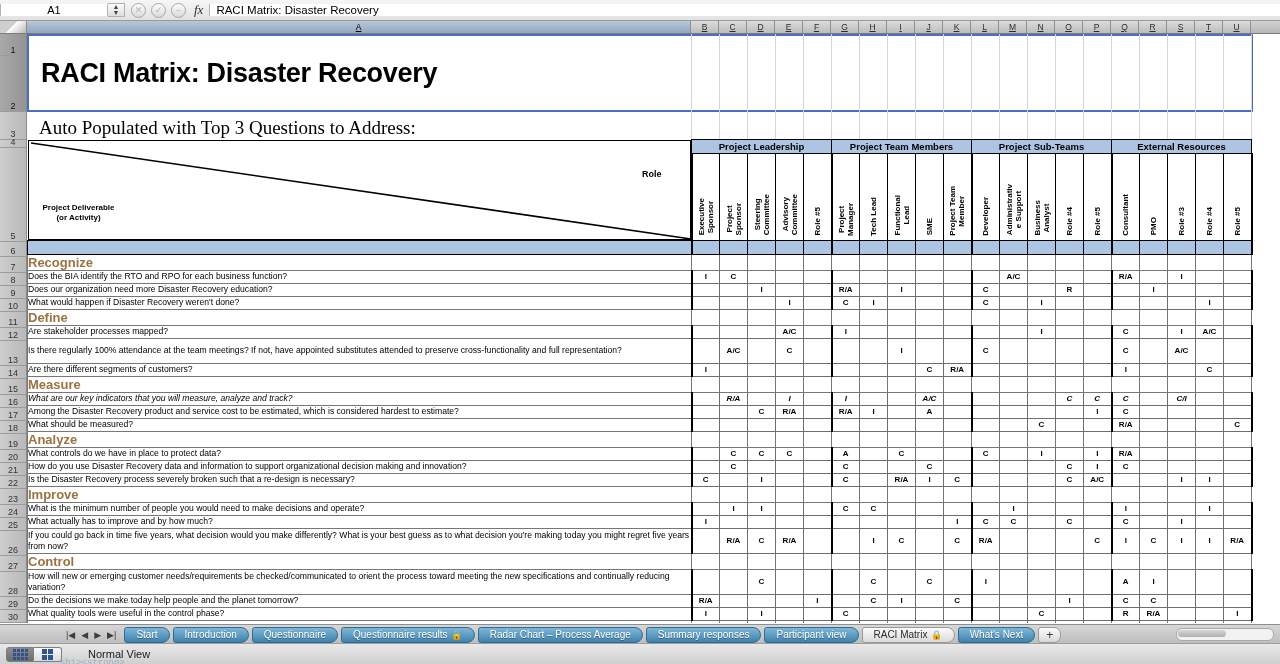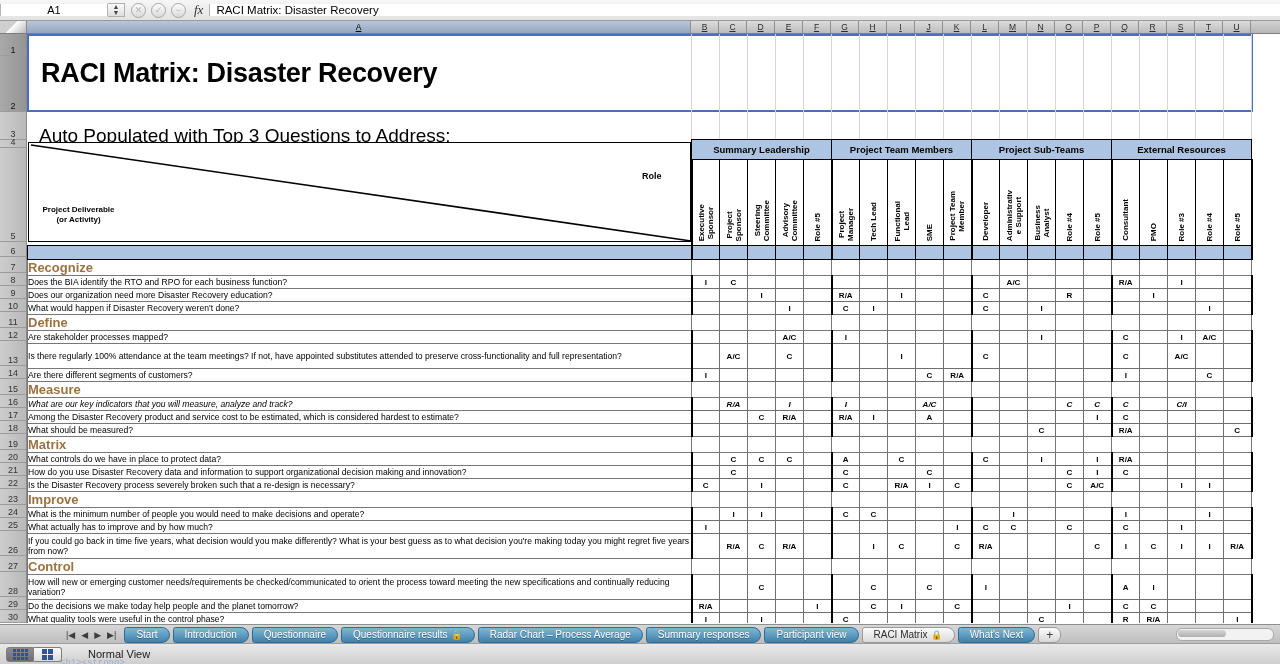--- a/index.html
+++ b/index.html
@@ -310,21 +310,21 @@
       <div class="rh" style="height: 25px;">28</div>
       <div class="rh" style="height: 13px;">29</div>
       <div class="rh" style="height: 13px;">30</div>
     </div>
   <div id="sheet">
 
     <div class="title-cell" id="a1-cell" style="top:0;height:78px;width:1226px;">
       <div id="title-text">RACI Matrix: Disaster Recovery</div>
     </div>
 
-    <div class="title-cell" id="a3-cell" style="top:88px;height:28px;width:1226px;">
+    <div class="title-cell" id="a3-cell" style="top:80px;height:28px;width:1226px;font-family:Liberation Serif, serif;">
       <div id="subtitle-text">Auto Populated with Top 3 Questions to Address:</div>
     </div>
 
     <div id="matrix" style="top:105px;">
       <table class="mx">
         <colgroup id="mx-cols">
             <col style="width: 664px;">
             <col style="width: 28px;">
             <col style="width: 28px;">
             <col style="width: 28px;">
@@ -350,23 +350,23 @@
           <tr id="group-row">
               <td rowspan="2">
                 <div id="diag" style="height:100px;">
                   <svg width="664" height="100" viewBox="0 0 664 100" preserveAspectRatio="none">
                     <line x1="2" y1="2" x2="662" y2="98" stroke="#000" stroke-width="1.6"></line>
                   </svg>
                   <div class="pd"><span>Project Deliverable</span><br><span>(or Activity)</span></div>
                   <div class="role">Role</div>
                 </div>
               </td>
-              <th class="grp" colspan="5" style="height: 14px;">Summary Leadership</th>
+              <th class="grp" colspan="5" style="height: 14px;">Project Leadership</th>
               <th class="grp" colspan="5" style="height: 14px;">Project Team Members</th>
-              <th class="grp" colspan="5" style="height: 20px;">Project Sub-Teams</th>
+              <th class="grp" colspan="5" style="height: 14px;">Project Sub-Teams</th>
               <th class="grp" colspan="5" style="height: 14px;">External Resources</th>
             </tr>
           <tr id="role-row">
               <td class="rolecell gsep"><span>Executive
 Sponsor</span></td>
               <td class="rolecell"><span>Project
 Sponsor</span></td>
               <td class="rolecell"><span>Steering
 Committee</span></td>
               <td class="rolecell"><span>Advisory
@@ -688,21 +688,21 @@
               <td class="val">C</td>
               <td class="val"></td>
               <td class="val gend"></td>
               <td class="val gsep">R/A</td>
               <td class="val"></td>
               <td class="val"></td>
               <td class="val"></td>
               <td class="val gend">C</td>
             </tr>
             <tr style="height: 16px;">
-              <td class="sect">Matrix</td>
+              <td class="sect">Analyze</td>
               <td class="sect-right gsep"></td>
               <td class="sect-right"></td>
               <td class="sect-right"></td>
               <td class="sect-right"></td>
               <td class="sect-right gend"></td>
               <td class="sect-right gsep"></td>
               <td class="sect-right"></td>
               <td class="sect-right"></td>
               <td class="sect-right"></td>
               <td class="sect-right gend"></td>

